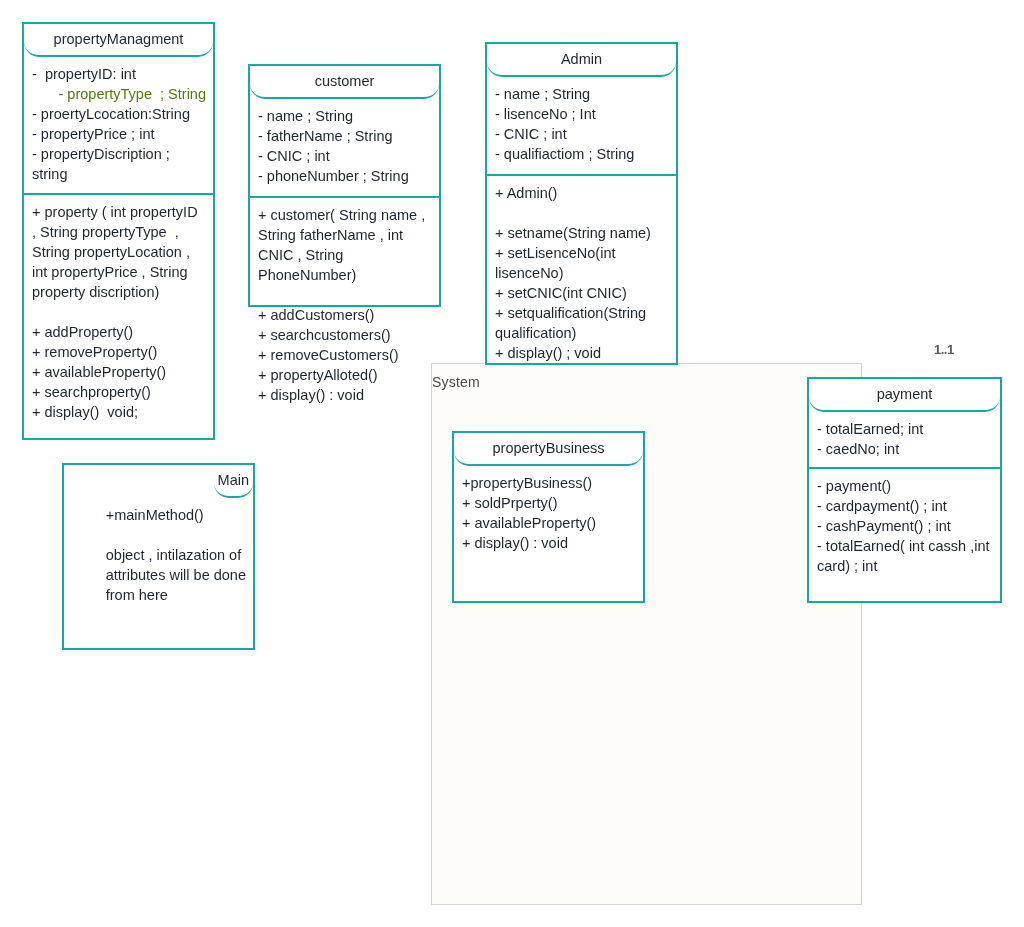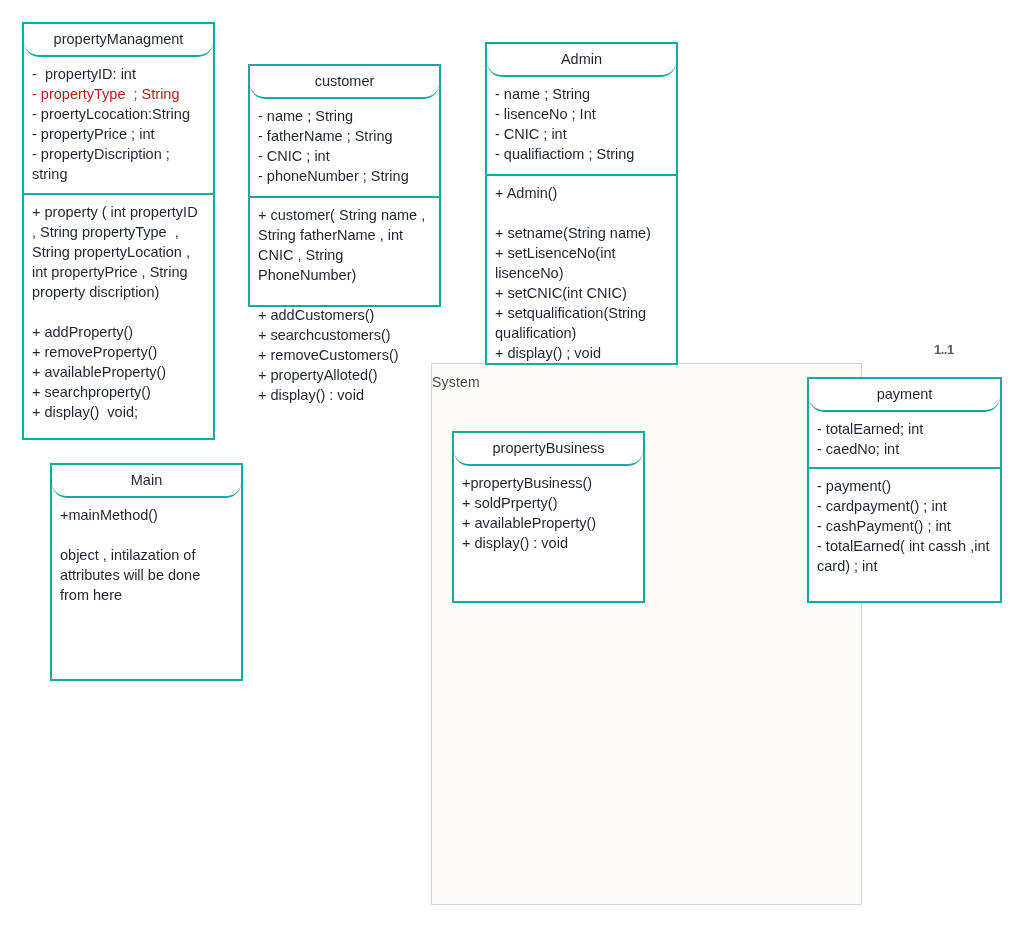--- a/index.html
+++ b/index.html
@@ -73,21 +73,22 @@
     flex: 0 0 auto;
   }
   .compartment.divided {
     border-top: 2px solid #16a8a1;
   }
   .compartment .row {
     white-space: pre-wrap;
     word-break: break-word;
   }
   .compartment .row.muted {
-    color: #b91c1c;
+    color: #4d7c0f;
+    text-align: right;
   }
   .compartment .row.blank {
     height: 20px;
   }
   .compartment.grow {
     flex: 1 1 auto;
   }
 
   
   .mult-label {
@@ -169,21 +170,21 @@
       <div class="row">+ setname(String name)</div>
       <div class="row">+ setLisenceNo(int</div>
       <div class="row">lisenceNo)</div>
       <div class="row">+ setCNIC(int CNIC)</div>
       <div class="row">+ setqualification(String</div>
       <div class="row">qualification)</div>
       <div class="row">+ display() ; void</div>
     </div>
   </div>
 
-  <div class="class-box" style="left:50px; top:463px; width:193px; height:218px;">
+  <div class="class-box" style="left:62px; top:463px; width:193px; height:187px;align-items:flex-end;">
     <div class="class-name">Main</div>
     <div class="compartment grow">
       <div class="row">+mainMethod()</div>
       <div class="row blank"></div>
       <div class="row">object , intilazation of</div>
       <div class="row">attributes will be done</div>
       <div class="row">from here</div>
     </div>
   </div>
 

